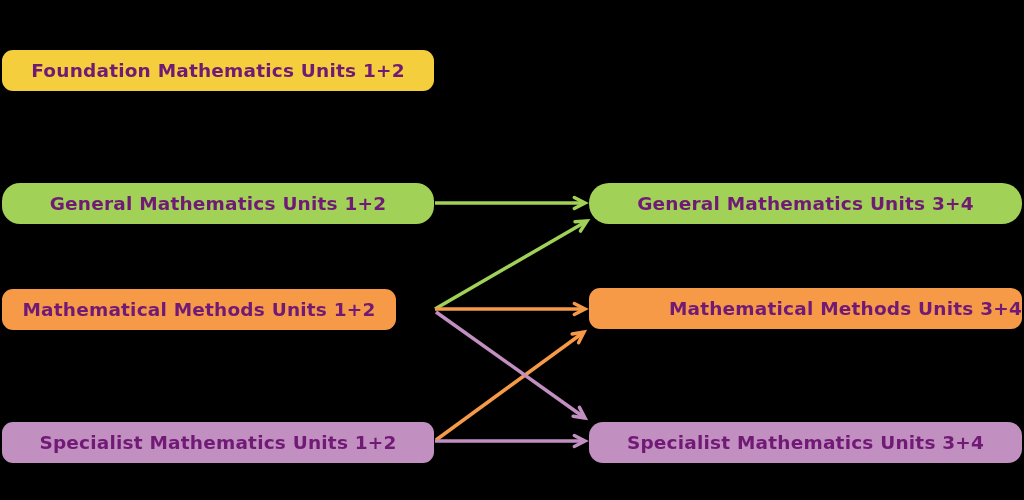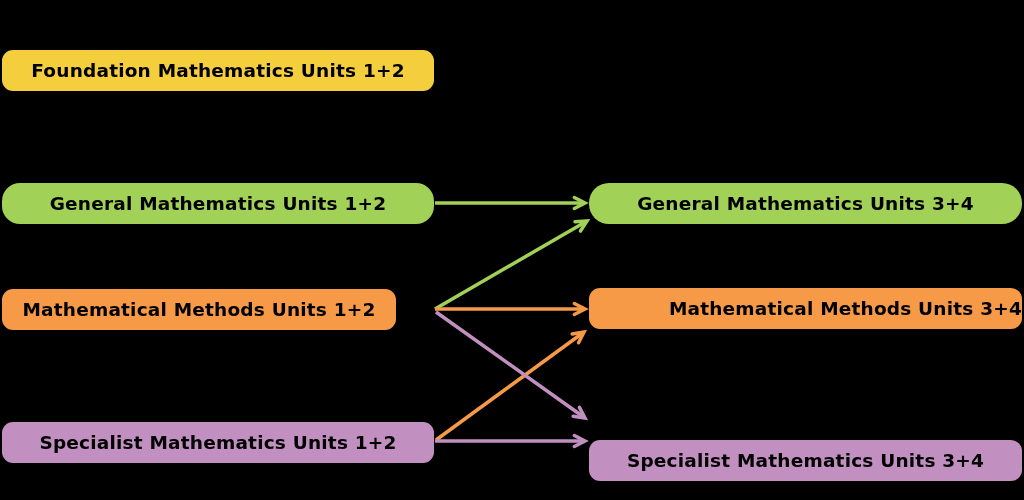--- a/index.html
+++ b/index.html
@@ -17,21 +17,21 @@
   }
   .node {
     position: absolute;
     border-radius: 11px;
     display: flex;
     align-items: center;
     justify-content: center;
     box-sizing: border-box;
   }
   .node .node-label {
-    color: #000000;
+    color: #701a75;
     font-weight: 700;
     font-size: 18.5px;
     letter-spacing: 0.2px;
     white-space: nowrap;
   }
   #arrow-layer {
     position: absolute;
     left: 0;
     top: 0;
     width: 1024px;
@@ -80,17 +80,17 @@
       </div>
       <div class="node" style="left: 2px; top: 422px; width: 432px; height: 41px; background: rgb(194, 143, 193);">
         <span class="node-label">Specialist Mathematics Units 1+2</span>
       </div>
       <div class="node" style="left: 589px; top: 183px; width: 433px; height: 41px; background: rgb(162, 209, 88); border-radius: 20px;">
         <span class="node-label">General Mathematics Units 3+4</span>
       </div>
       <div class="node" style="left: 589px; top: 288px; width: 433px; height: 41px; background: rgb(247, 154, 72); justify-content: flex-end;">
         <span class="node-label">Mathematical Methods Units 3+4</span>
       </div>
-      <div class="node" style="left: 589px; top: 440px; width: 433px; height: 41px; background: rgb(194, 143, 193);">
+      <div class="node" style="left: 589px; top: 422px; width: 433px; height: 41px; background: rgb(194, 143, 193); border-radius: 14px;">
         <span class="node-label">Specialist Mathematics Units 3+4</span>
       </div>
     </div>
 </div>
 
 </body></html>

